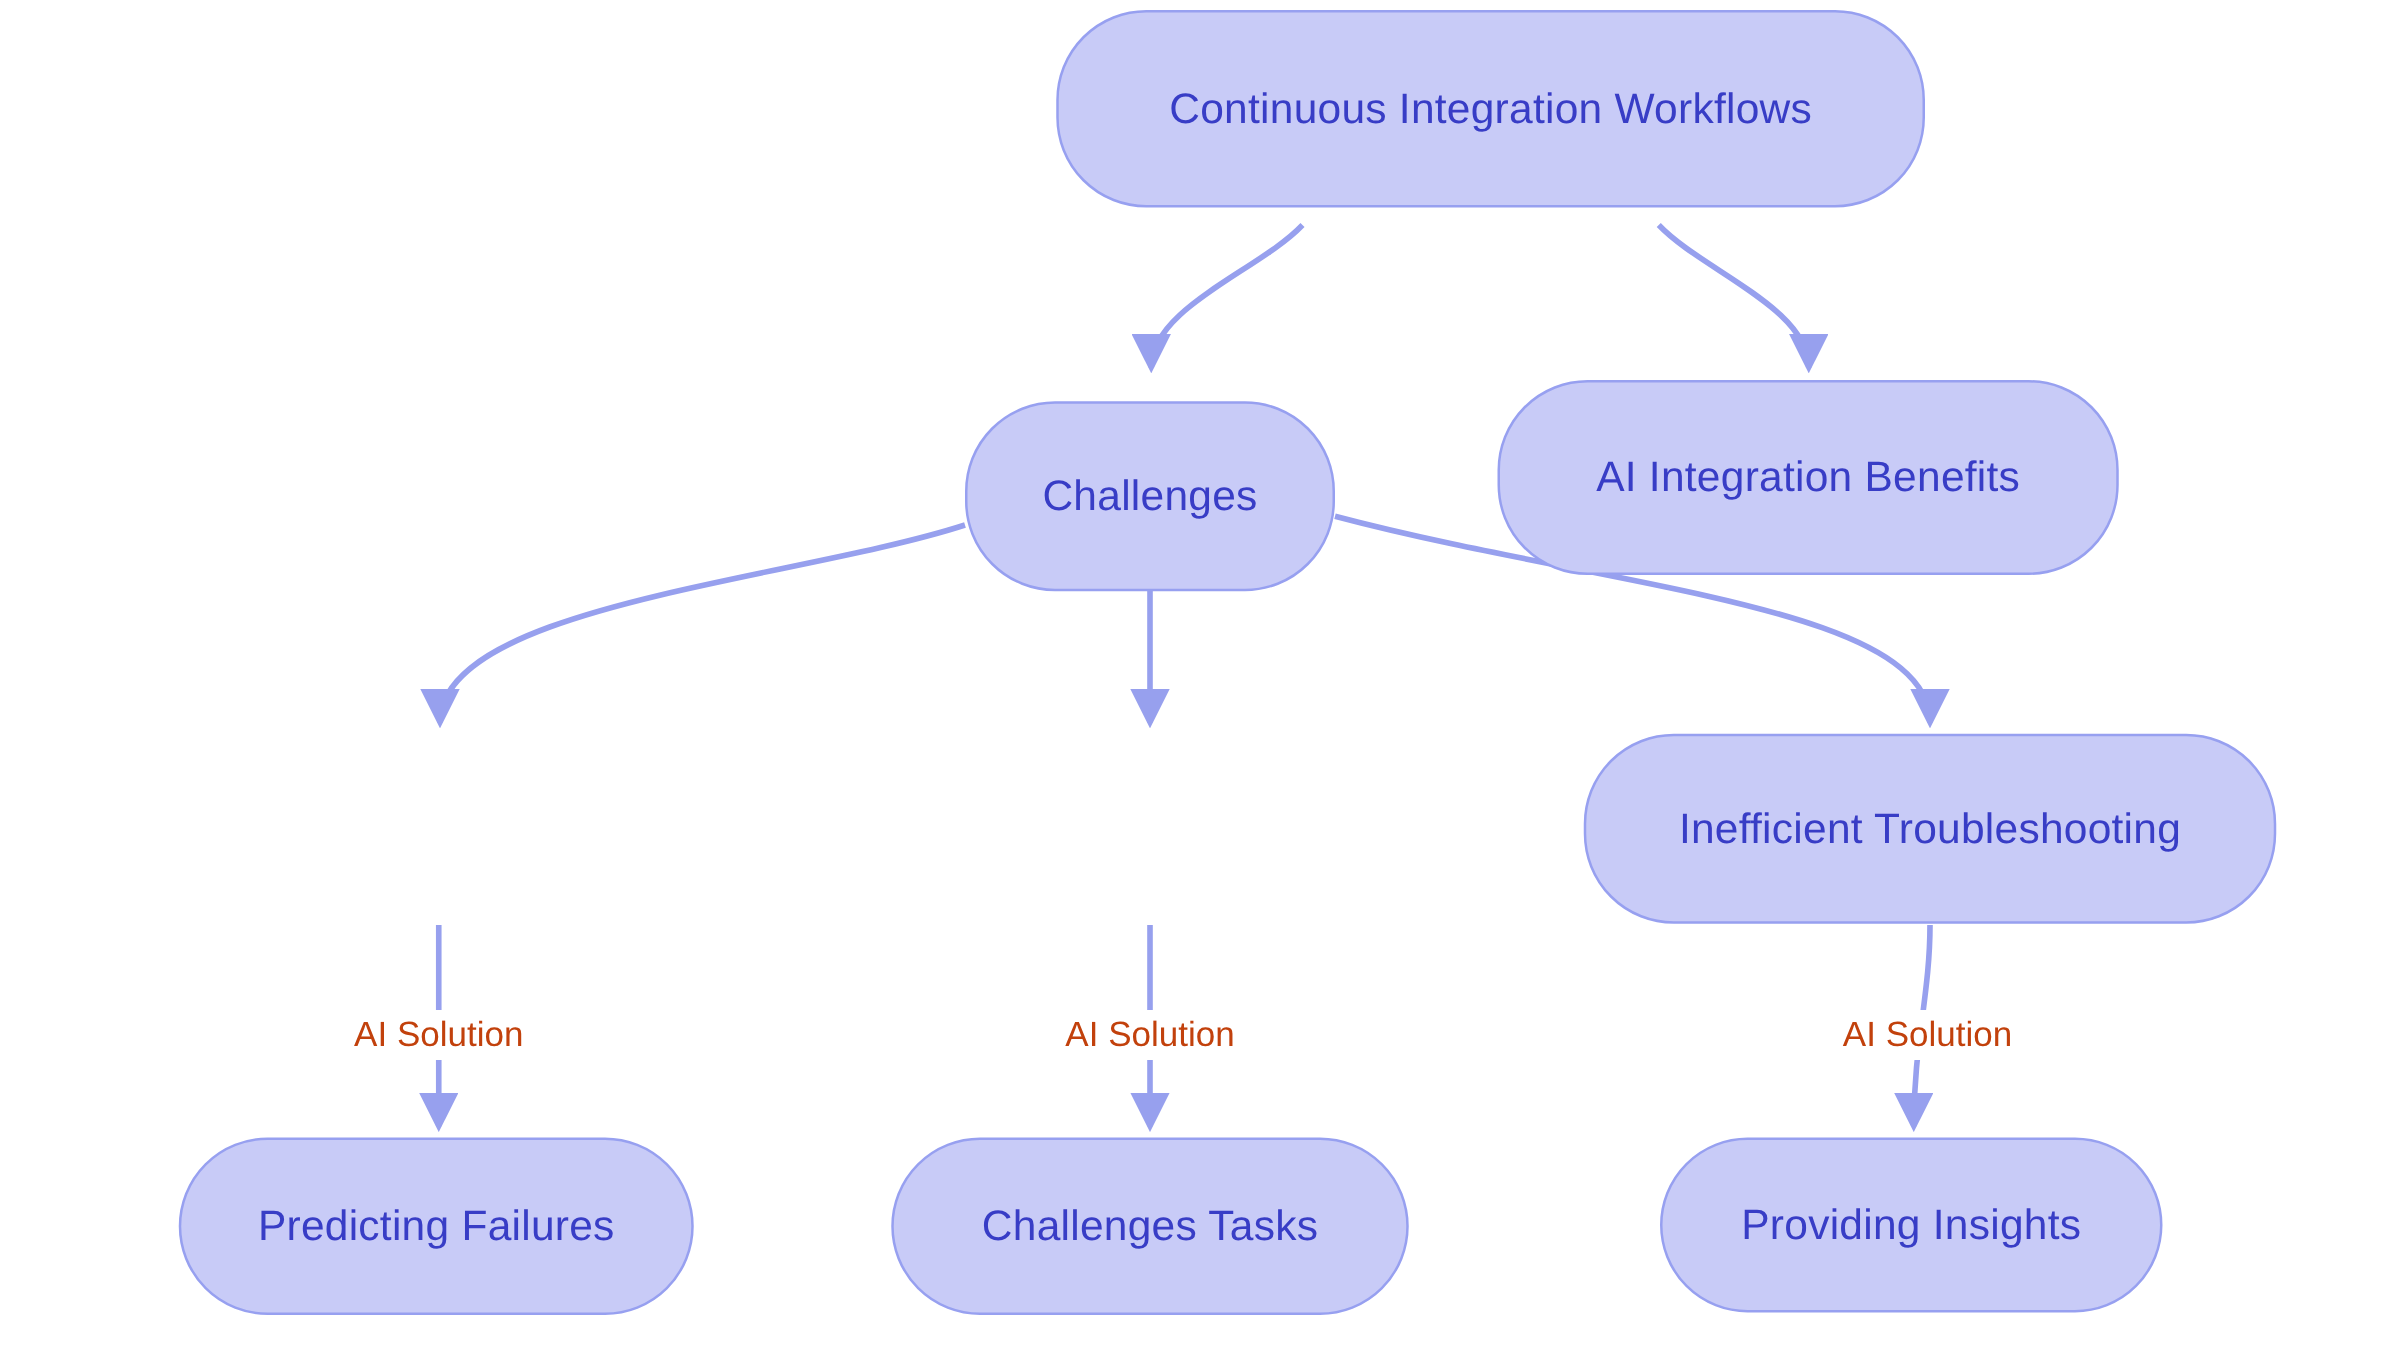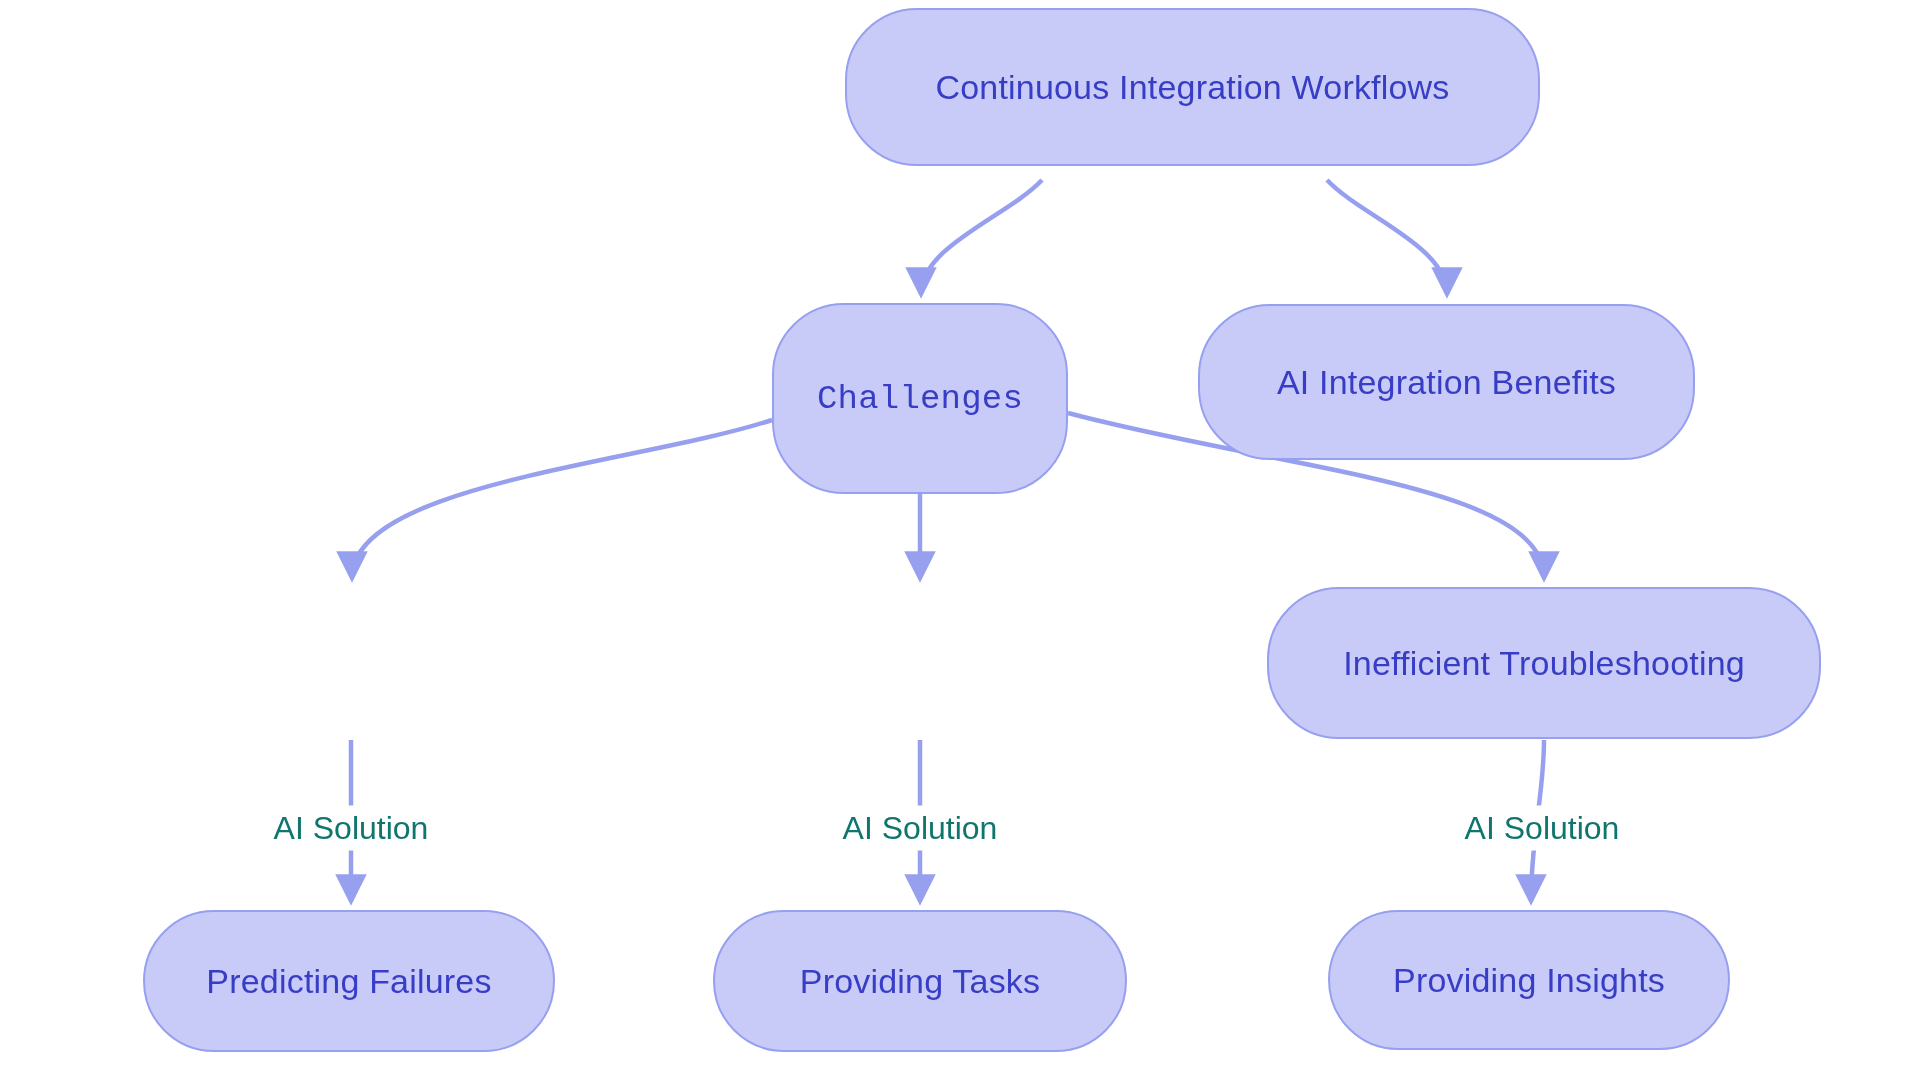--- a/index.html
+++ b/index.html
@@ -24,28 +24,28 @@
     justify-content: center;
     color: #383dc6;
     font-size: 34px;
     letter-spacing: 0.2px;
     white-space: nowrap;
   }
   .edge-label {
     position: absolute;
     transform: translate(-50%, -50%);
     background: #ffffff;
-    color: #0f766e;
-    font-size: 32px;
+    color: #c2410c;
+    font-size: 28px;
     padding: 4px 10px;
     white-space: nowrap;
   }
   
   .n-ci          { left: 845px;  top: 8px;  width: 695px; height: 158px; }
-  .n-challenges  { left: 772px;  top: 303px; width: 296px; height: 191px; font-family: Liberation Mono, monospace; }
+  .n-challenges  { left: 772px;  top: 321px; width: 296px; height: 152px; }
   .n-benefits    { left: 1198px; top: 304px; width: 497px; height: 156px; }
   .n-prolonged   { left: 110px;  top: 587px; width: 483px; height: 152px; }
   .n-frequent    { left: 721px;  top: 587px; width: 398px; height: 152px; }
   .n-inefficient { left: 1267px; top: 587px; width: 554px; height: 152px; }
   .n-predicting  { left: 143px;  top: 910px; width: 412px; height: 142px; text-align: right; }
   .n-automating  { left: 713px;  top: 910px; width: 414px; height: 142px; }
   .n-insights    { left: 1328px; top: 910px; width: 402px; height: 140px; }
   
   .el-1 { left: 351px;  top: 828px; }
   .el-2 { left: 920px;  top: 828px; }
@@ -81,21 +81,21 @@
   <div class="node n-benefits">
     <span>AI Integration Benefits</span>
   </div>
   <div class="node n-inefficient">
     <span>Inefficient Troubleshooting</span>
   </div>
   <div class="node n-predicting">
     <span>Predicting Failures</span>
   </div>
   <div class="node n-automating">
-    <span>Providing Tasks</span>
+    <span>Challenges Tasks</span>
   </div>
   <div class="node n-insights">
     <span>Providing Insights</span>
   </div>
 
   <div class="edge-label el-1">AI Solution</div>
   <div class="edge-label el-2">AI Solution</div>
   <div class="edge-label el-3">AI Solution</div>
 
 </div>

